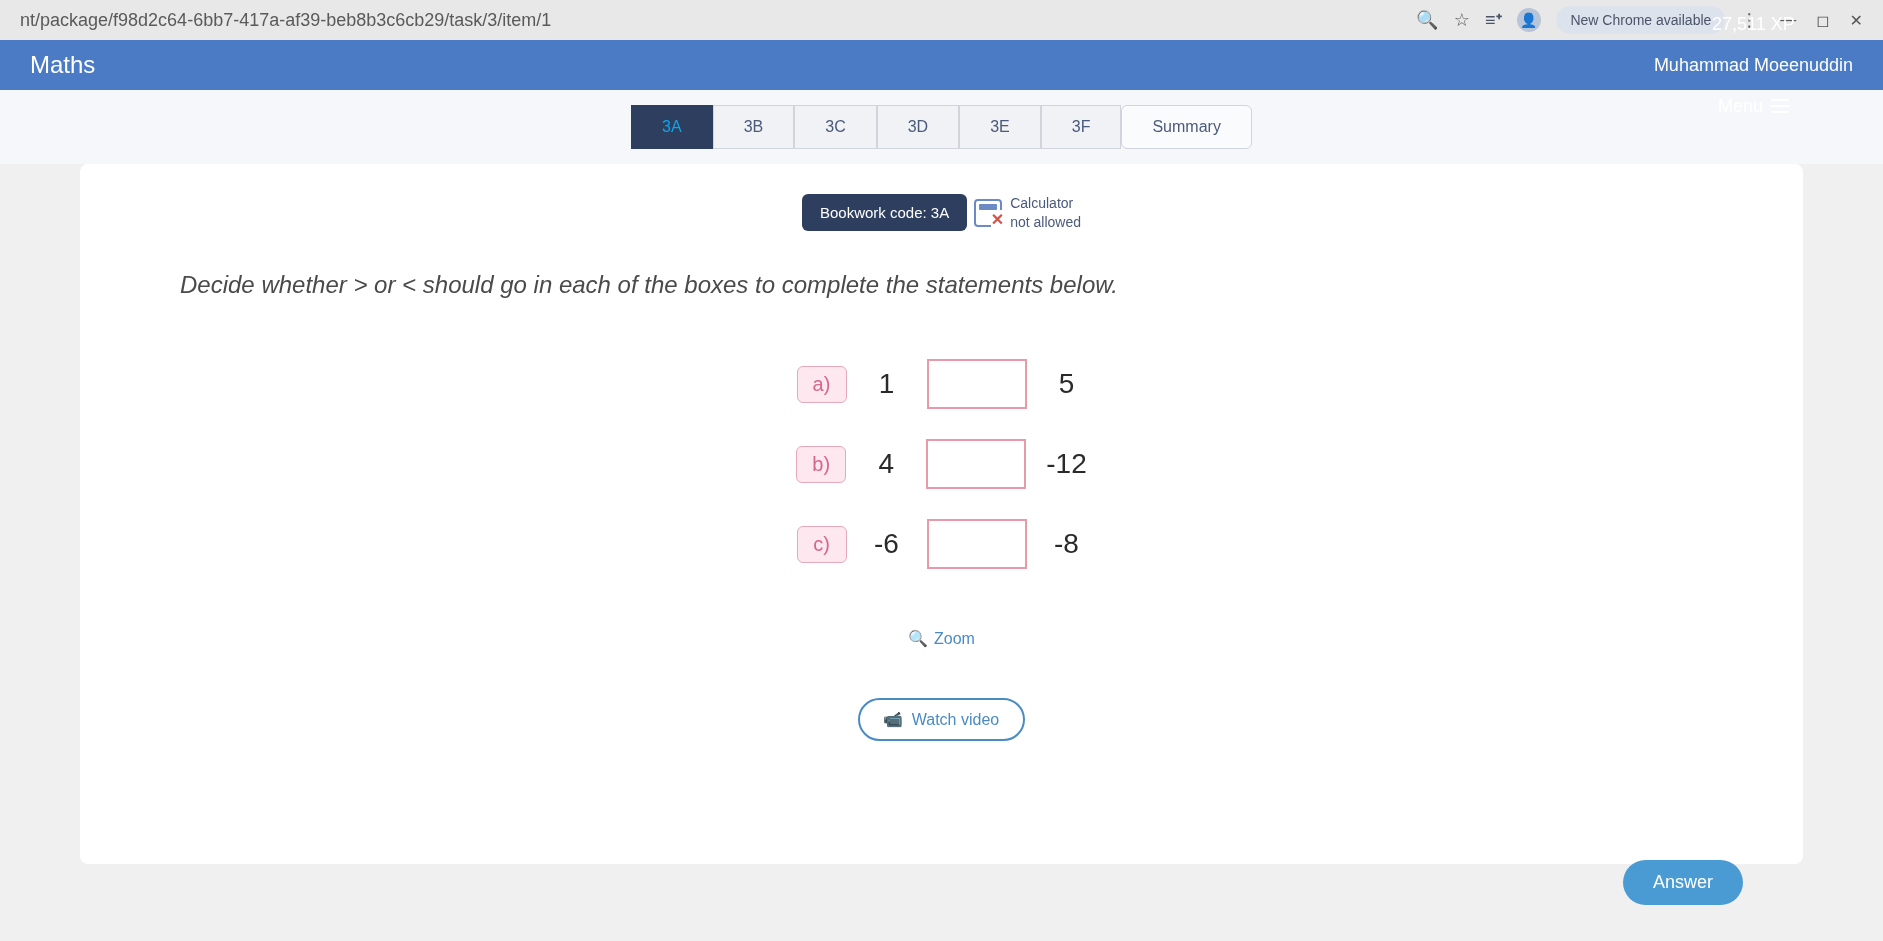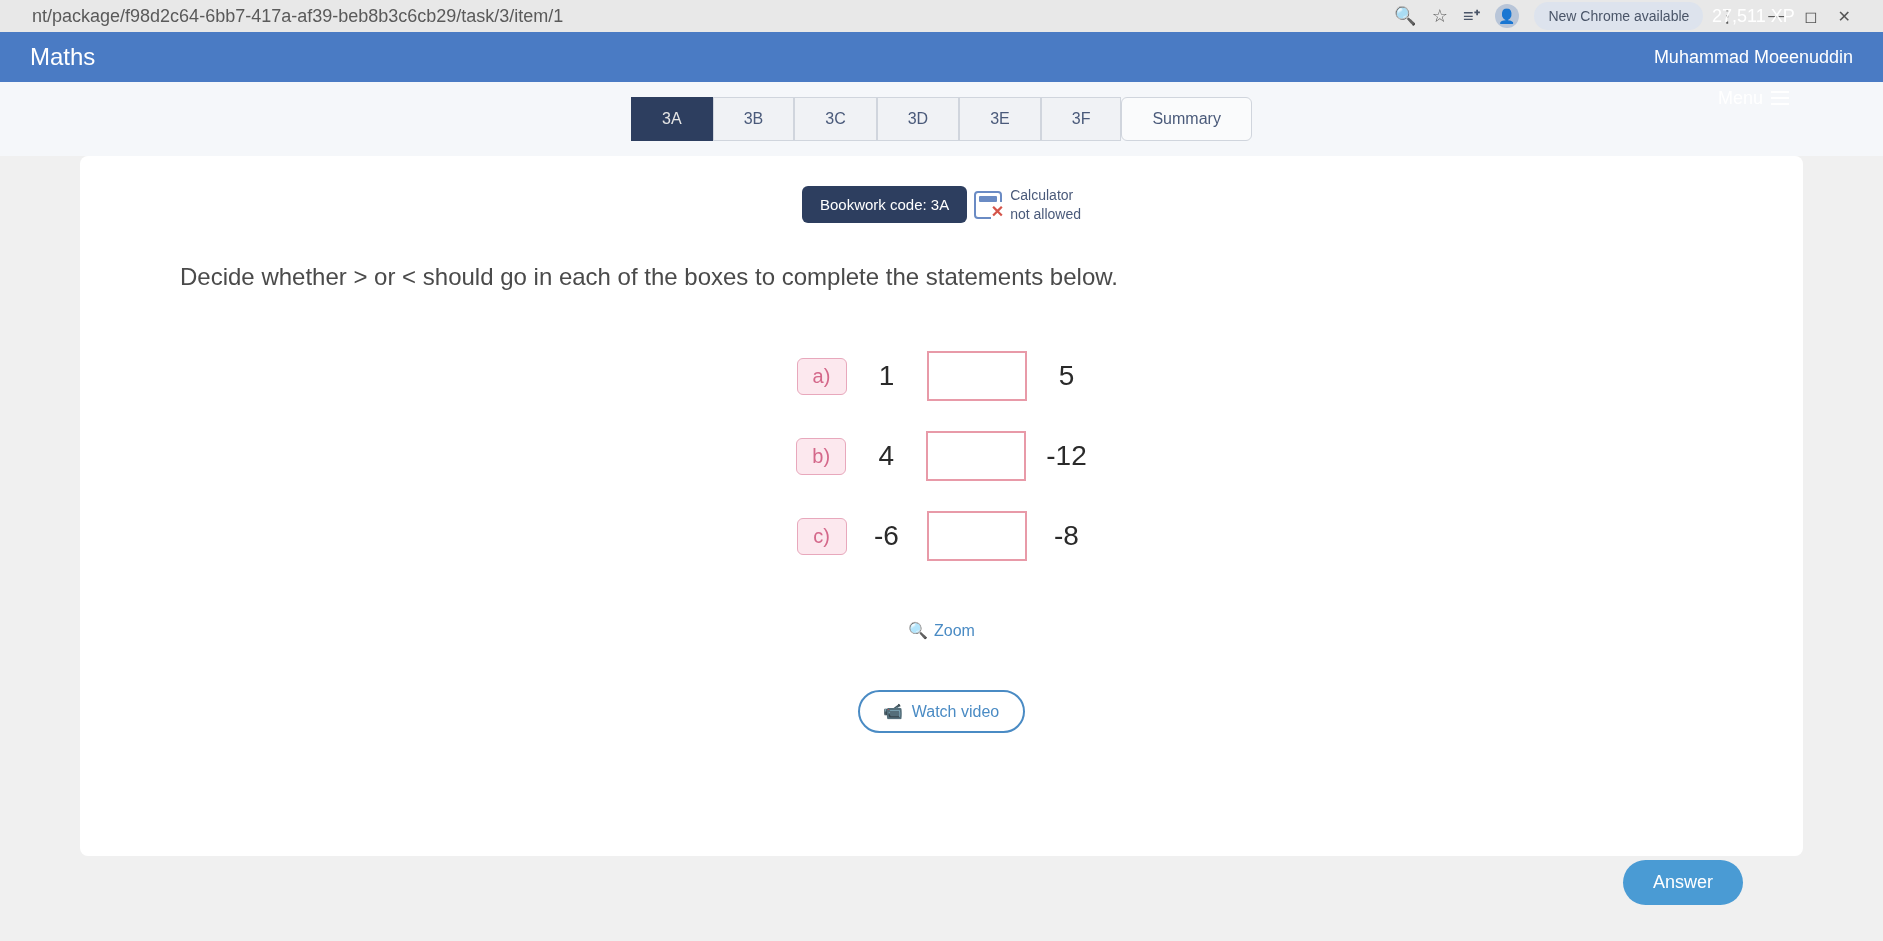--- a/index.html
+++ b/index.html
@@ -9,25 +9,25 @@
       font-family: -apple-system, BlinkMacSystemFont, 'Segoe UI', Arial, sans-serif;
     }
     body {
       background: #f0f0f0;
       width: 1883px;
       height: 941px;
       overflow: hidden;
     }
     .browser-bar {
       background: #e8e8e8;
-      height: 32px;
-      display: flex;
-      align-items: center;
-      padding: 0 32px;
-      gap: 12px;
+      height: 40px;
+      display: flex;
+      align-items: center;
+      padding: 0 20px;
+      gap: 2px;
     }
     .url-text {
       flex: 1;
       color: #5a5a5a;
       font-size: 18px;
     }
     .browser-icons {
       display: flex;
       gap: 15px;
       align-items: center;
@@ -103,21 +103,21 @@
       padding: 12px 30px;
       background: #f0f2f5;
       border: 1px solid #d0d5dd;
       color: #4a5a7a;
       font-size: 16px;
       font-weight: 500;
       cursor: pointer;
     }
     .tab.active {
       background: #2d3e5f;
-      color: #e5e5e5;
+      color: #0ea5e9;
       border-color: #2d3e5f;
     }
     .tab.summary {
       border-radius: 6px;
       background: #fafbfc;
     }
     .content-area {
       background: #c9e5de;
       margin: 0 80px;
       border-radius: 8px;
@@ -201,20 +201,21 @@
     }
     .calc-text {
       line-height: 1.3;
     }
     .question-text {
       font-size: 24px;
       color: #4a4a4a;
       text-align: left;
       margin-bottom: 60px;
       padding-left: 60px;
+      font-style: italic;
     }
     .statements {
       display: flex;
       flex-direction: column;
       align-items: center;
       gap: 30px;
     }
     .statement {
       display: flex;
       align-items: center;

